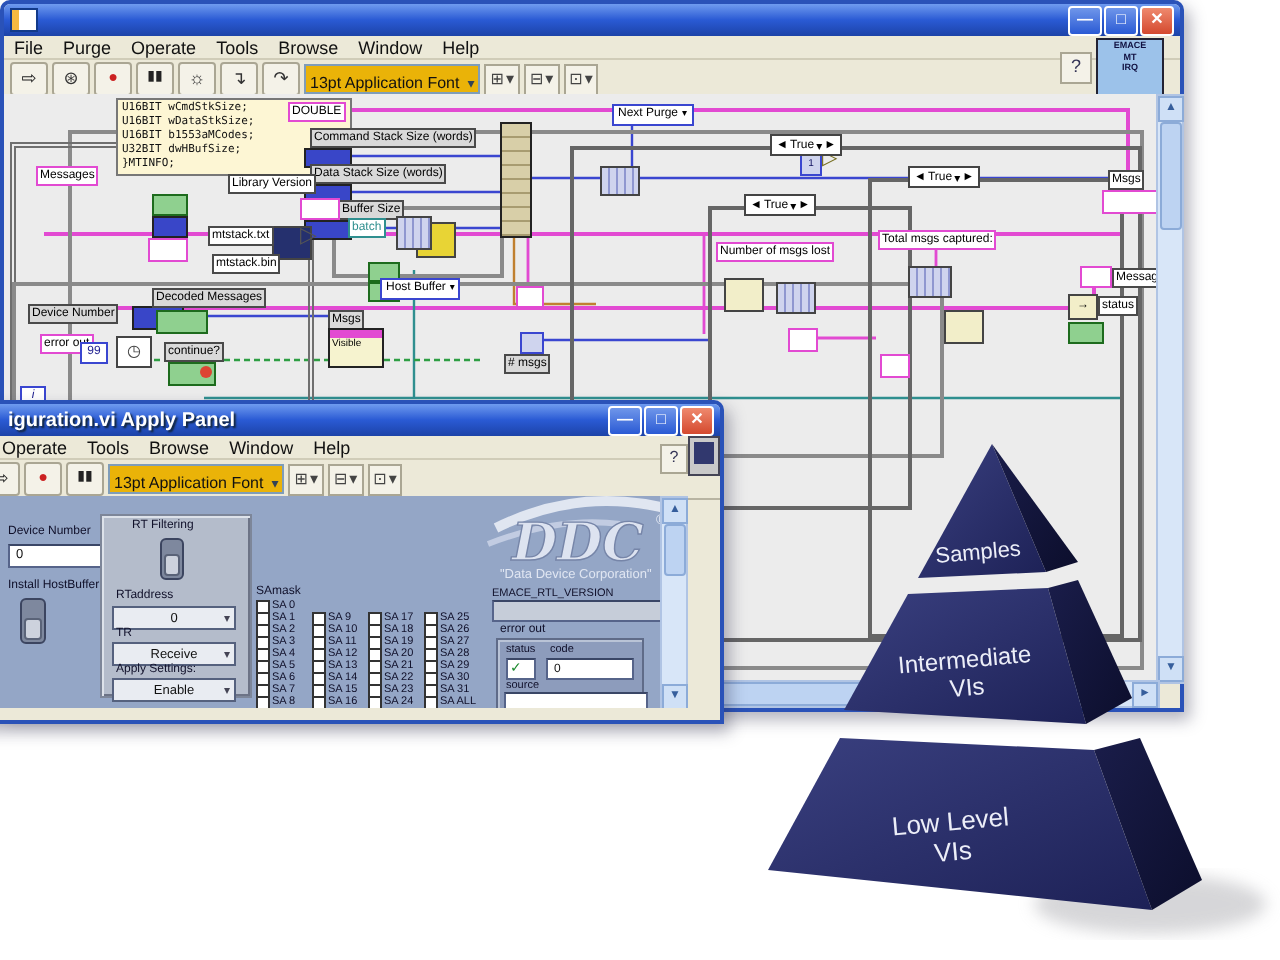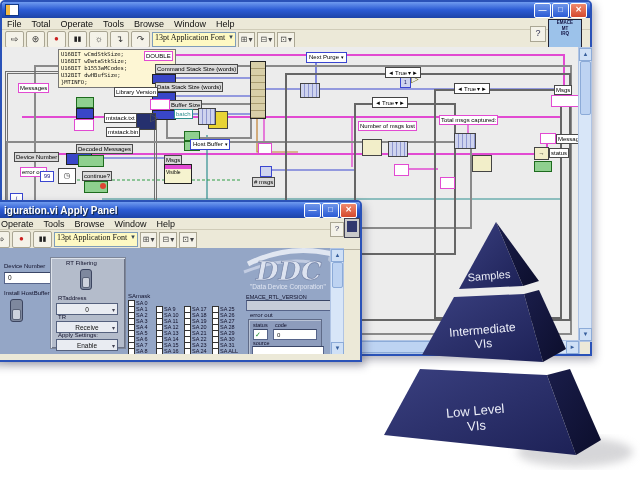--- a/index.html
+++ b/index.html
@@ -18,22 +18,22 @@
     line-height:11px;text-align:center;background:linear-gradient(180deg,#6f96ea,#2a5ad4);}
   .tb.close{background:linear-gradient(180deg,#ef8a6e,var(--close_red,#d4492e));}
   .menubar{display:flex;background:#ece9d8;border-bottom:1px solid #d0ccb8;height:11px;
     font-size:9px;color:#111;align-items:center;}
   .mi{padding:0 5px;}
   .toolbar{display:flex;align-items:center;background:#ece9d8;border-bottom:1px solid #b8b4a2;
     height:19px;padding:0 3px;gap:2px;font-size:9px;}
   .tbn{width:17px;height:15px;border:1px solid #aaa693;border-radius:2px;background:#f4f2e8;
     font-size:9px;line-height:14px;text-align:center;color:#333;}
   .tbn.run{color:#1a1a1a}.tbn.abort{color:#c22;font-size:8px}.tbn.pause{color:#222;font-size:7px}
-  .combo{display:flex;align-items:flex-start;background:#fef9c3;border:1px solid #7f9db9;height:13px;
-    font-size:8px;padding:0 2px;color:#111;white-space:nowrap;font-family:Liberation Serif, serif;}
+  .combo{display:flex;align-items:flex-end;background:#eab308;border:1px solid #7f9db9;height:13px;
+    font-size:8px;padding:0 2px;color:#111;white-space:nowrap;}
   .combo .dd{margin-left:4px;font-size:7px;color:#345;}
   .ddbtn{display:flex;align-items:center;border:1px solid #aaa693;background:#f4f2e8;height:14px;
     font-size:8px;padding:0 2px;gap:1px;color:#444;}
   
   .diagram{position:absolute;left:0;top:45px;width:578px;height:293px;background:var(--diagram_bg,#ececec);overflow:hidden;}
   .frame{position:absolute;border:2px solid #8a8a8a;}
   .loopL{position:absolute;border:3px double #6f6f6f;}
   .lbl{position:absolute;background:#d9d9d9;border:1px solid #4a4a4a;font-size:6px;line-height:8px;
     padding:0 1px;white-space:nowrap;color:#000;}
   .plbl{position:absolute;background:#fff;border:1px solid var(--wire_pink,#e24ad2);font-size:6px;
@@ -84,21 +84,21 @@
     <span class="wico"></span>
     <span class="tbtns">
       <span class="tb">—</span>
       <span class="tb">□</span>
       <span class="tb close">✕</span>
     </span>
   </div>
   <div class="menubar">
 
   <span class="mi">File</span>
-      <span class="mi">Total</span>
+      <span class="mi">Purge</span>
       <span class="mi">Operate</span>
       <span class="mi">Tools</span>
       <span class="mi">Browse</span>
       <span class="mi">Window</span>
       <span class="mi">Help</span>
     </div>
   <div class="toolbar">
     <span class="tbn run">⇨</span>
     <span class="tbn">⊛</span>
     <span class="tbn abort">●</span>

